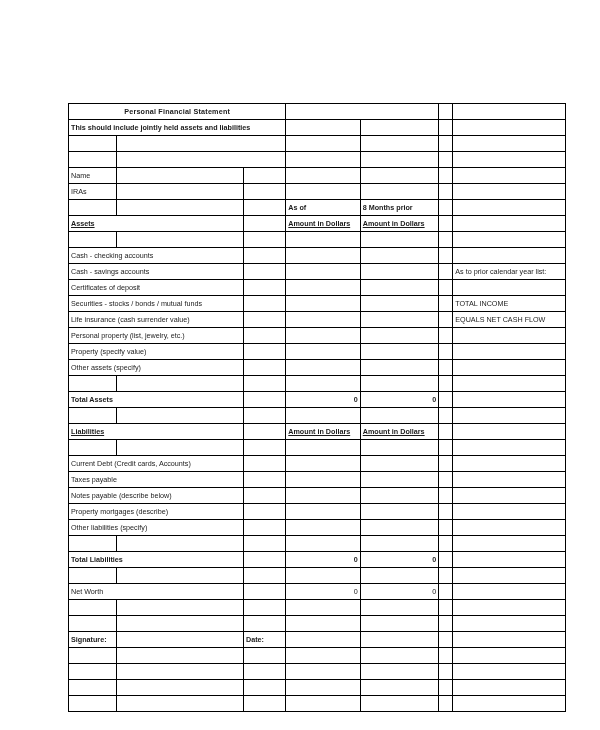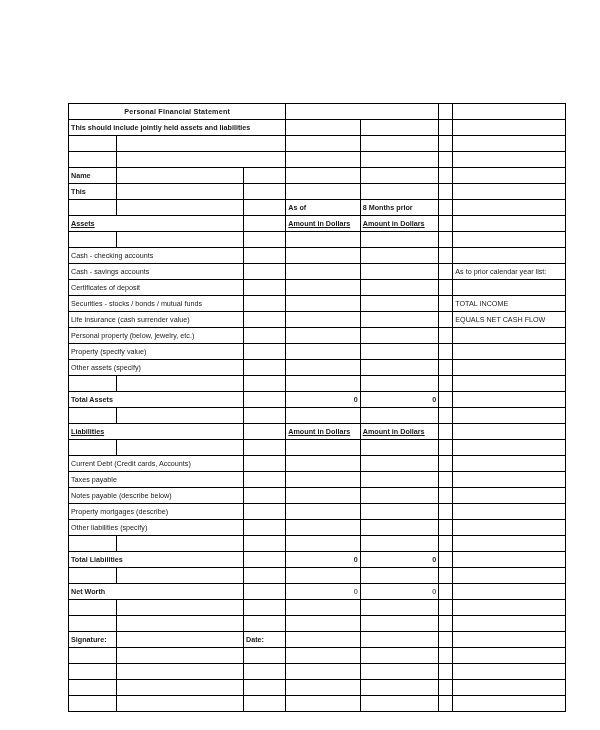--- a/index.html
+++ b/index.html
@@ -58,21 +58,21 @@
     font-size: 11.5px;
     font-weight: bold;
     color: #000000;
     letter-spacing: .2px;
     margin-top: 16px;
   }
   td.t-bold   { font-weight: bold; margin-left: 30px; }
   td.t-underline { text-decoration: underline; }
   td.t-big {
     font-size: 11px;
-    font-weight: bold;
+    font-weight: normal;
     color: #000000;
   }
   td.t-right { text-align: right; padding-right: 4px; }
   td.t-small { font-size: 7px; }
   td.rule-tb     { border-top: 2px solid #000000; border-bottom: 2px solid #000000; }
   td.tall        { height: 19px; }
 </style>
 </head>
 <body>
 
@@ -126,21 +126,21 @@
         <td class="t-big tall">Name</td>
         <td class="fill-blue"></td>
         <td></td>
         <td></td>
         <td></td>
         <td></td>
         <td></td>
       </tr>
 
       <tr>
-        <td class="t-big tall">This</td>
+        <td class="t-big tall">IRAs</td>
         <td class="fill-blue"></td>
         <td></td>
         <td></td>
         <td></td>
         <td></td>
         <td></td>
       </tr>
 
       <tr>
         <td></td>
@@ -205,21 +205,21 @@
       </tr>
       <tr>
         <td colspan="2" class="fill-yellow">Life insurance (cash surrender value)</td>
         <td></td>
         <td></td>
         <td></td>
         <td></td>
         <td>EQUALS NET CASH FLOW</td>
       </tr>
       <tr>
-        <td colspan="2" class="fill-yellow">Personal property (below, jewelry, etc.)</td>
+        <td colspan="2" class="fill-yellow">Personal property (list, jewelry, etc.)</td>
         <td></td>
         <td></td>
         <td></td>
         <td></td>
         <td></td>
       </tr>
       <tr>
         <td colspan="2" class="fill-yellow">Property (specify value)</td>
         <td></td>
         <td></td>

